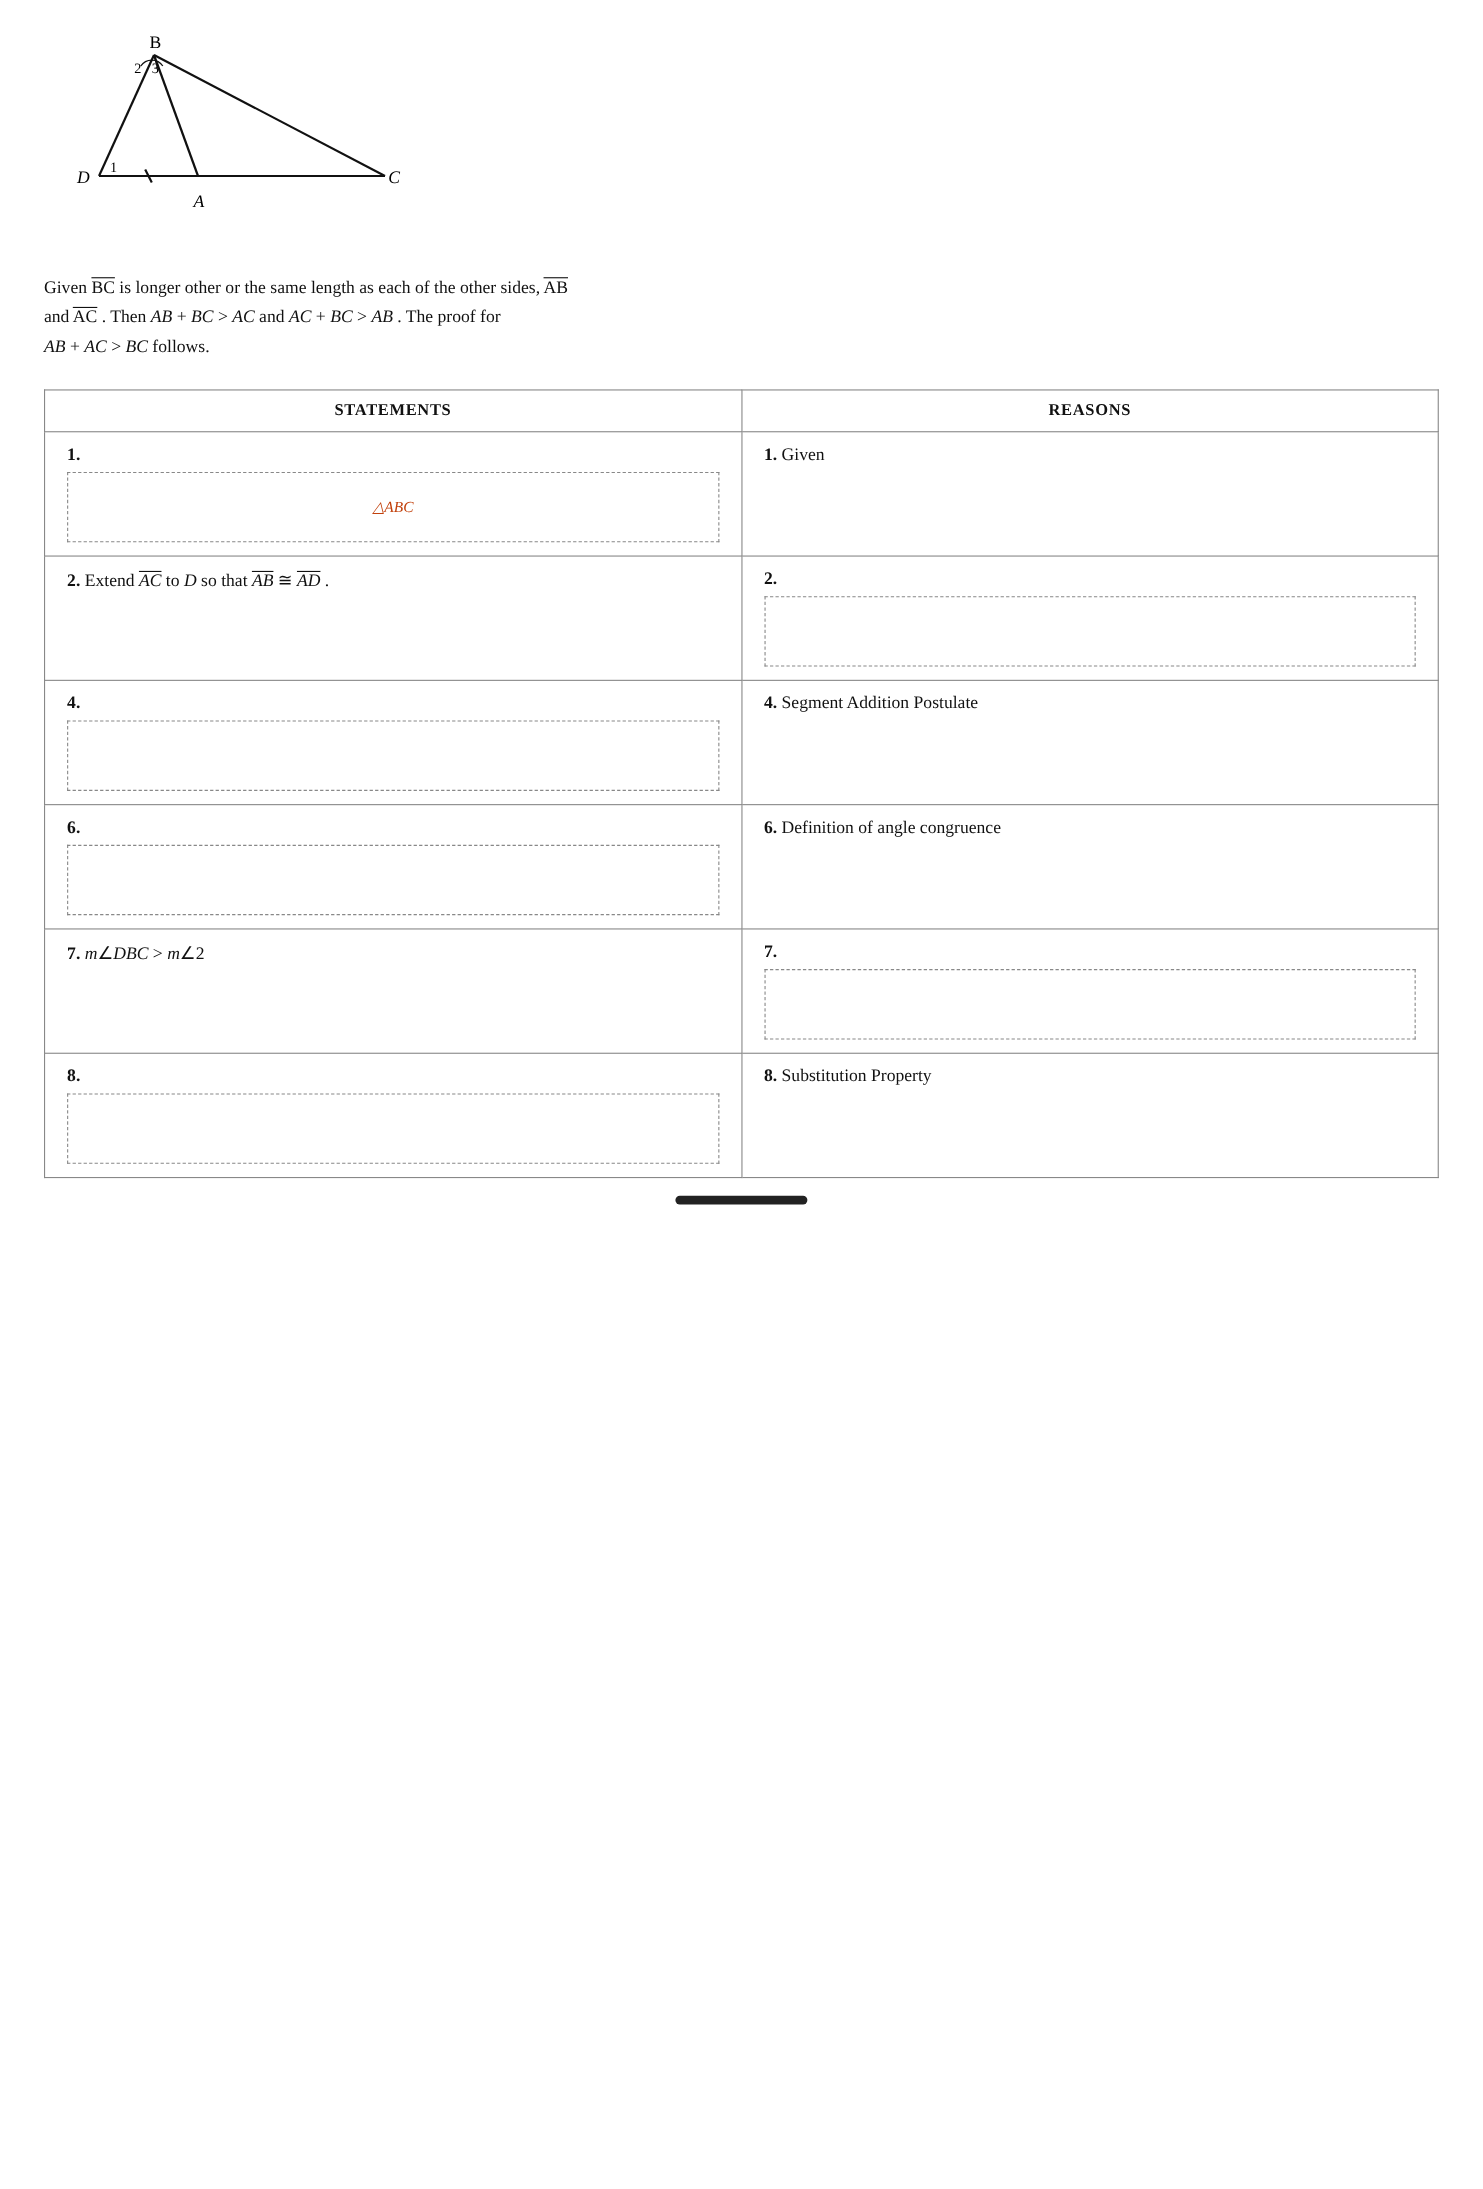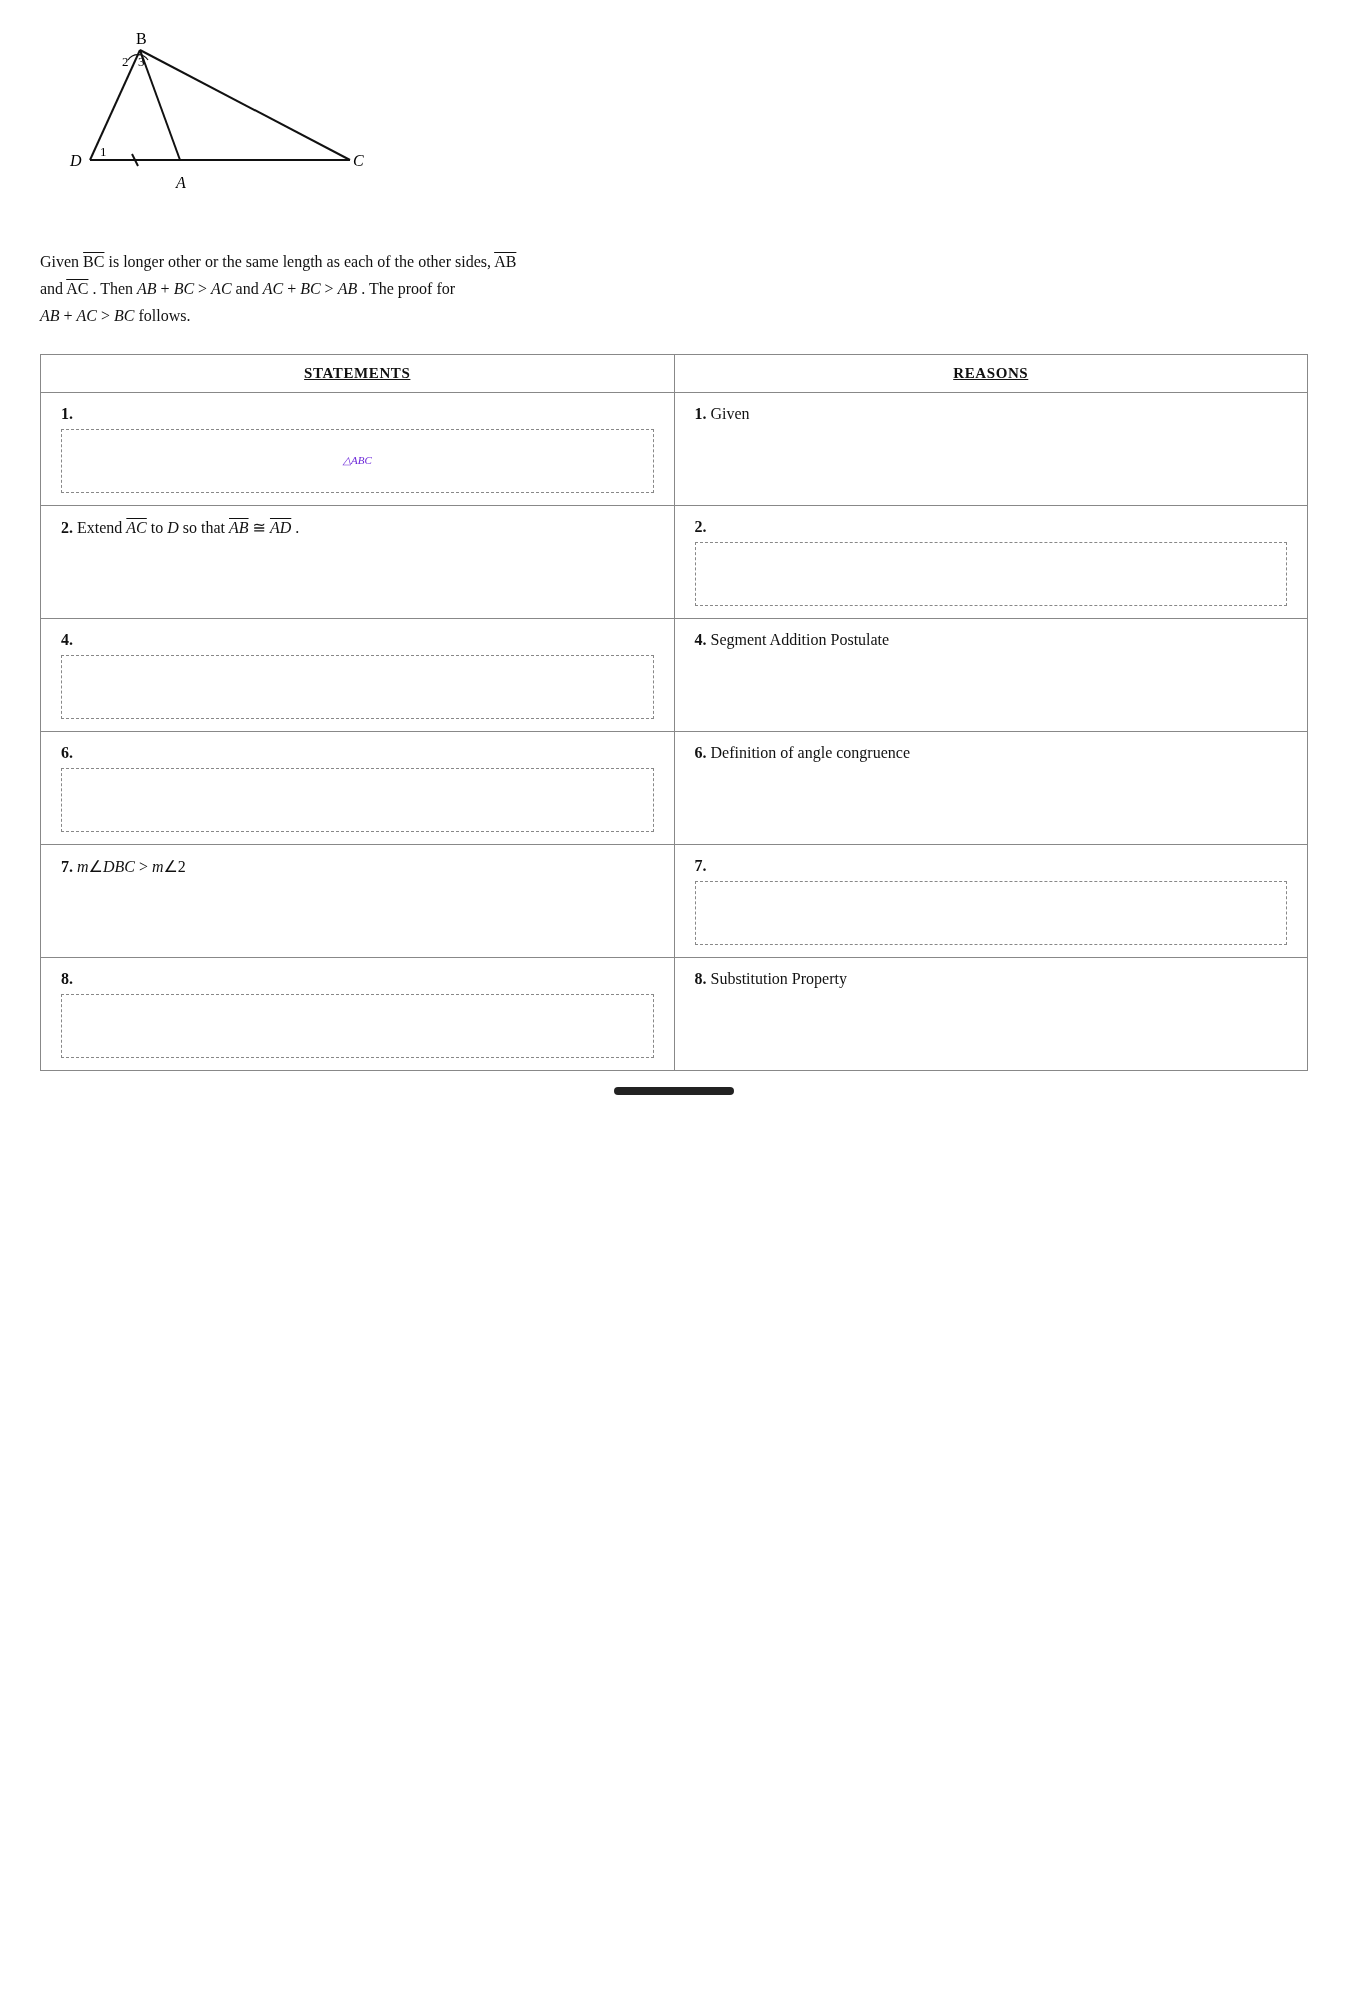--- a/index.html
+++ b/index.html
@@ -36,21 +36,20 @@
     }
 
     .proof-table th {
       font-weight: bold;
       font-size: 15px;
       text-align: center;
       padding: 10px 16px;
       border: 1.5px solid #888;
       background: #fff;
       letter-spacing: 0.04em;
-      text-decoration: underline;
     }
 
     .proof-table td {
       border: 1.5px solid #888;
       padding: 12px 20px;
       vertical-align: top;
       width: 50%;
     }
 
     .row-number {
@@ -65,22 +64,22 @@
       width: 100%;
       margin-top: 4px;
       display: flex;
       align-items: center;
       justify-content: center;
       background: #fff;
     }
 
     .dashed-box-text {
       font-style: italic;
-      font-size: 11px;
-      color: #6d28d9;
+      font-size: 14px;
+      color: #c2410c;
     }
 
     .statement-text {
       font-size: 16px;
       margin-top: 18px;
     }
 
     .reason-text {
       font-size: 16px;
       margin-top: 2px;

